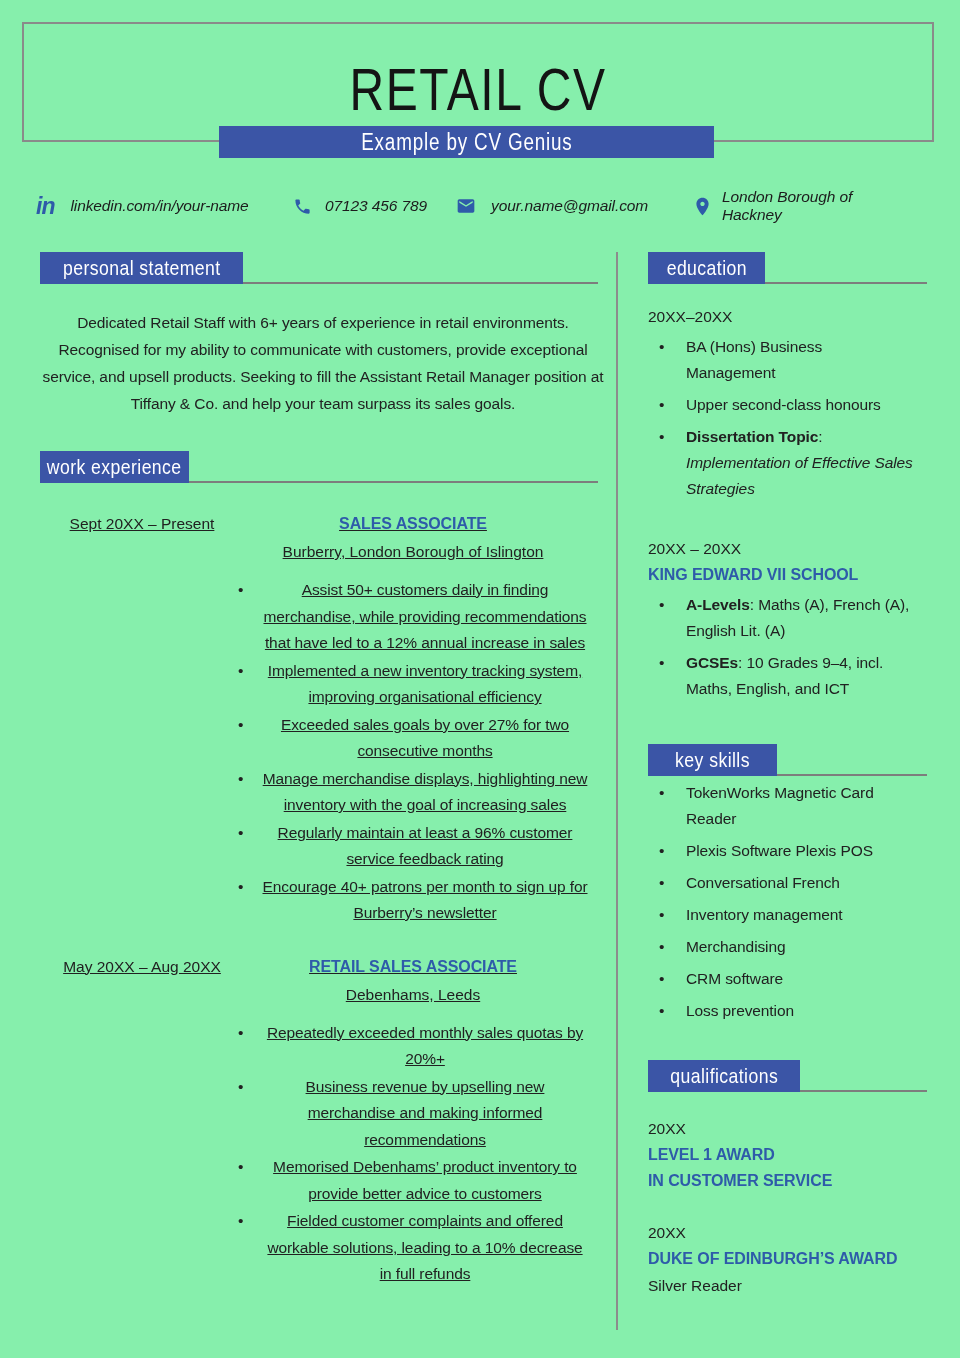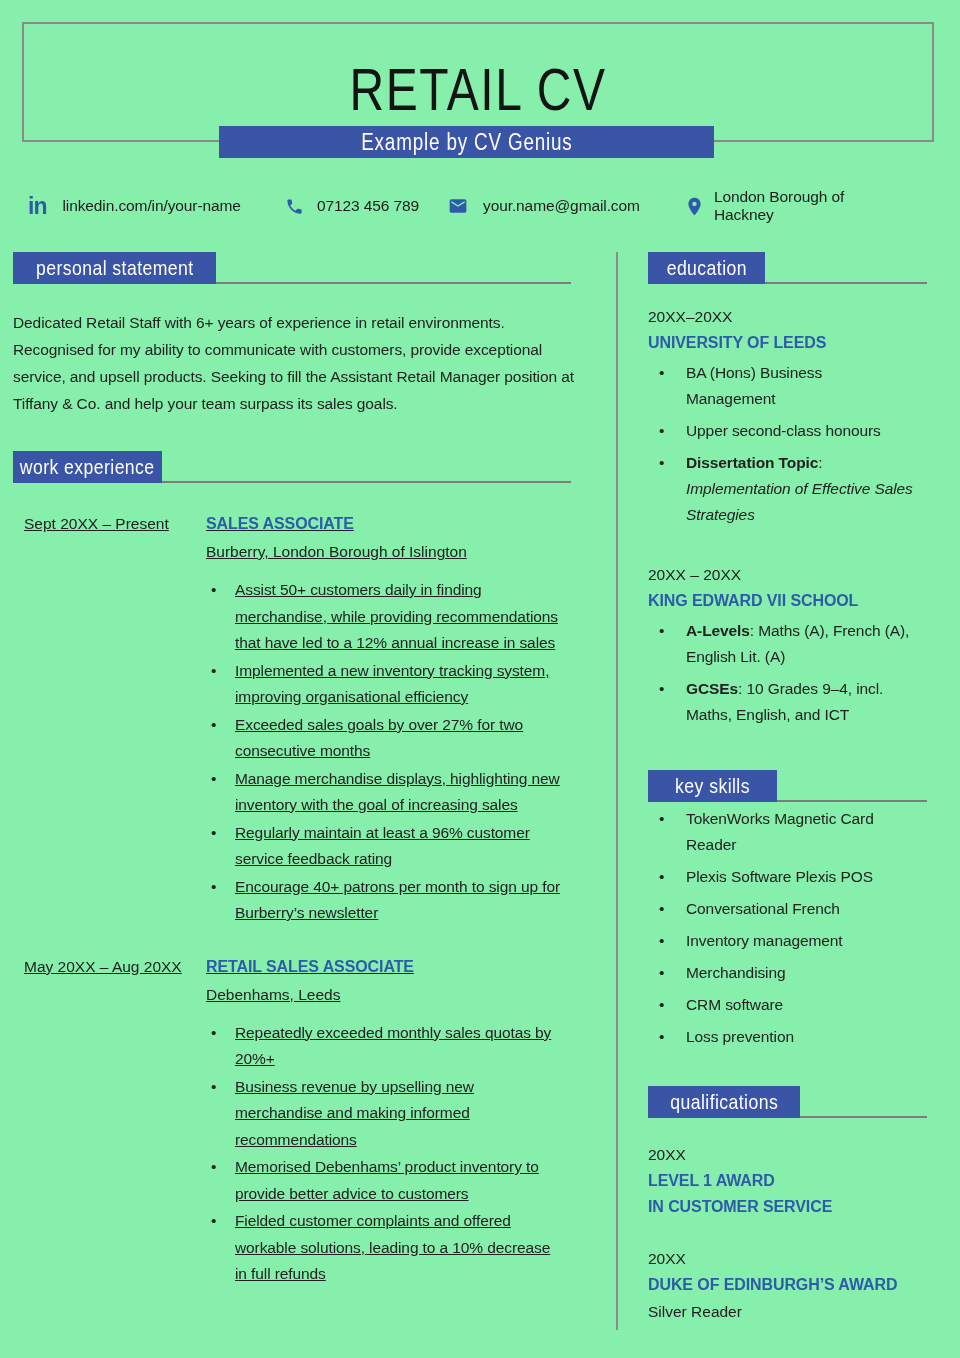--- a/index.html
+++ b/index.html
@@ -14,32 +14,32 @@
 
   
   .header-box{position:absolute;left:22px;top:22px;width:912px;height:120px;border:2px solid #8a8a8a;box-sizing:border-box;}
   .cv-title{position:absolute;left:0;top:36px;width:100%;text-align:center;font-size:60px;line-height:60px;
             color:#141414;letter-spacing:2px;transform:scaleX(0.80);transform-origin:center;white-space:nowrap;}
   .banner{position:absolute;left:195px;top:102px;width:495px;height:32px;background:var(--accent-blue);
           display:flex;align-items:center;justify-content:center;}
   .banner-text{color:#fff;font-size:23px;letter-spacing:1px;transform:scaleX(0.82);transform-origin:center;white-space:nowrap;}
 
   
-  .contact-row{position:absolute;top:187px;left:0;width:887px;height:38px;}
+  .contact-row{position:absolute;top:187px;left:8px;width:887px;height:38px;font-style:italic;}
   .contact-item{position:absolute;top:0;height:38px;display:flex;align-items:center;}
   .contact-item .txt{font-size:15.5px;letter-spacing:-0.1px;color:#1c1c1c;}
   .icon{display:flex;align-items:center;justify-content:center;}
   .li-glyph{font-size:23px;font-weight:bold;color:var(--heading-blue);letter-spacing:-1px;line-height:1;}
   .c1{left:28px;} .c1 .txt{margin-left:16px;}
   .c2{left:285px;} .c2 .txt{margin-left:13px;}
   .c3{left:448px;} .c3 .txt{margin-left:15px;}
   .c4{left:684px;} .c4 .txt{margin-left:9px;}
 
   
-  .col-left{position:absolute;left:13px;top:250px;width:558px;}
+  .col-left{position:absolute;left:40px;top:250px;width:558px;text-align:center;}
   .col-right{position:absolute;left:648px;top:250px;width:279px;}
   .column-divider{position:absolute;left:616px;top:252px;height:1078px;width:0;border-left:2px solid #8c8c8c;}
 
   
   .section-head{position:relative;height:32px;border-bottom:2px solid var(--line-gray);}
   .head-box{position:absolute;left:0;bottom:-2px;height:32px;background:var(--accent-blue);
             display:flex;align-items:center;justify-content:center;}
   .head-text{color:#fff;font-size:21px;letter-spacing:.5px;transform:scaleX(0.84);transform-origin:center;white-space:nowrap;}
   .w-personal{width:203px;} .w-work{width:149px;} .w-edu{width:117px;} .w-skills{width:129px;} .w-qual{width:152px;}
 
@@ -165,21 +165,20 @@
   <div class="col-right">
 
     <div class="section-head">
       <div class="head-box w-edu">
         <span class="head-text">education</span>
       </div>
     </div>
 
     <div>
       <div class="r-dates mt20">20XX–20XX</div>
-      <div class="r-school">UNIVERSITY OF LEEDS</div>
       <ul class="r-list">
         <li><span class="b"></span><span>BA (Hons) Business Management</span><span class="i"></span></li>
         <li><span class="b"></span><span>Upper second-class honours</span><span class="i"></span></li>
         <li><span class="b">Dissertation Topic</span><span>: </span><span class="i">Implementation of Effective Sales Strategies</span></li>
       </ul>
     </div>
 
     <div>
       <div class="r-dates mt34">20XX – 20XX</div>
       <div class="r-school">KING EDWARD VII SCHOOL</div>

